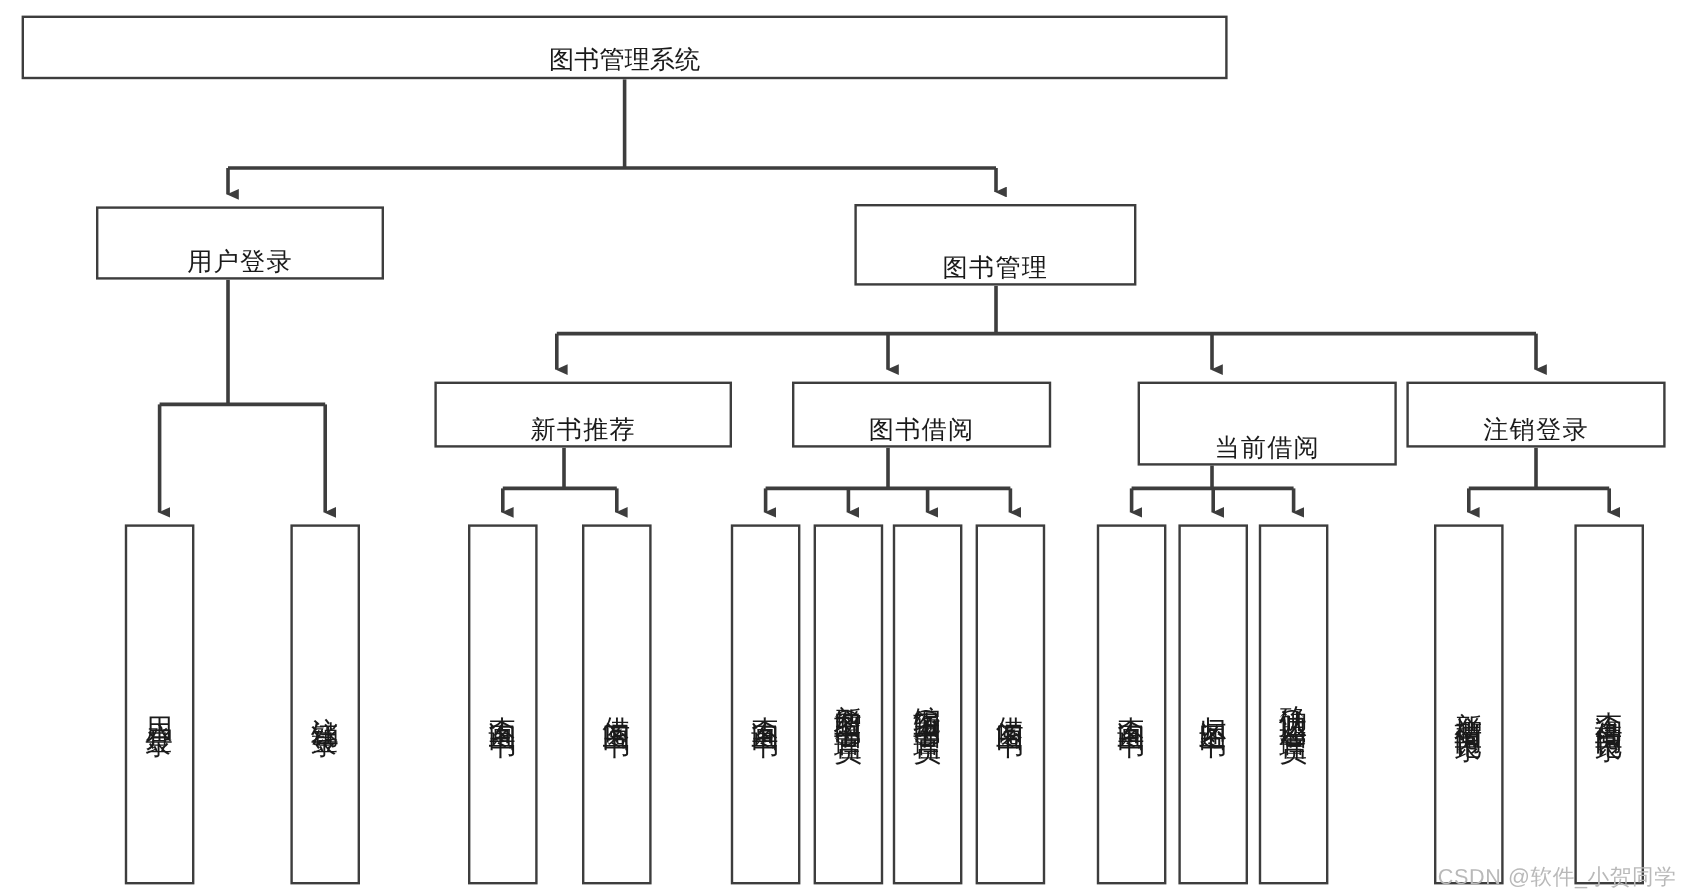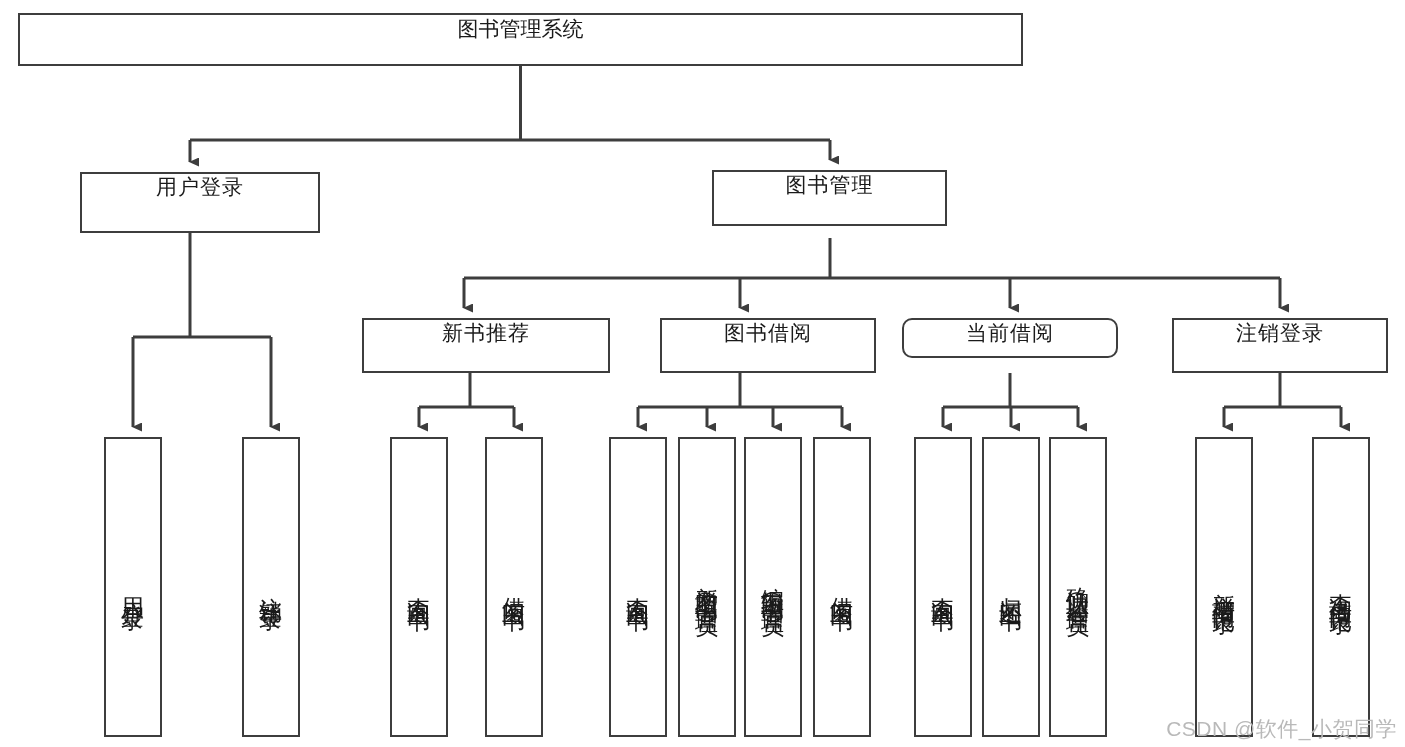--- a/index.html
+++ b/index.html
@@ -26,21 +26,21 @@
     height: 747px;
     pointer-events: none;
   }
   .node {
     position: absolute;
     box-sizing: border-box;
     border: 2.5px solid #3d3d3d;
     background: #ffffff;
     color: #1a1a1a;
     display: flex;
-    align-items: flex-start;
+    align-items: flex-end;
     justify-content: center;
     text-align: center;
   }
   .node.h {
     font-size: 21px;
     letter-spacing: 1px;
     line-height: 1.2;
   }
   .node.root {
     font-size: 21px;
@@ -58,21 +58,21 @@
   }
   .node.v > span {
     display: block;
     writing-mode: vertical-rl;
     text-orientation: upright;
   }
   .watermark {
     position: absolute;
     right: 8px;
     bottom: 4px;
-    font-size: 21px;
+    font-size: 18px;
     color: #b9b9b9;
     letter-spacing: 0.5px;
     white-space: nowrap;
   }
 </style>
 </head>
 <body>
 
 <div id="canvas">
 
@@ -130,31 +130,31 @@
   </svg>
 
   <div class="node root" style="left:18px; top:13px; width:1005px; height:53px;">
     <span>图书管理系统</span>
   </div>
 
   <div class="node h" style="left:80px; top:172px; width:240px; height:61px;">
     <span>用户登录</span>
   </div>
 
-  <div class="node h" style="left:712px; top:170px; width:235px; height:56px;">
+  <div class="node h" style="left:712px; top:170px; width:235px; height:68px;">
     <span>图书管理</span>
   </div>
 
   <div class="node h" style="left:362px; top:318px; width:248px; height:55px;">
     <span>新书推荐</span>
   </div>
   <div class="node h" style="left:632px; top:318px; width:216px; height:55px;margin-left:28px;">
     <span>图书借阅</span>
   </div>
-  <div class="node h" style="left:902px; top:318px; width:216px; height:40px;border-radius:10px;">
+  <div class="node h" style="left:948px; top:318px; width:216px; height:70px;">
     <span>当前借阅</span>
   </div>
   <div class="node h" style="left:1172px; top:318px; width:216px; height:55px;">
     <span>注销登录</span>
   </div>
 
   <div class="node v" style="left:104px; top:437px; width:58px; height:300px;">
     <span>用户登录</span>
   </div>
   <div class="node v" style="left:242px; top:437px; width:58px; height:300px;">

